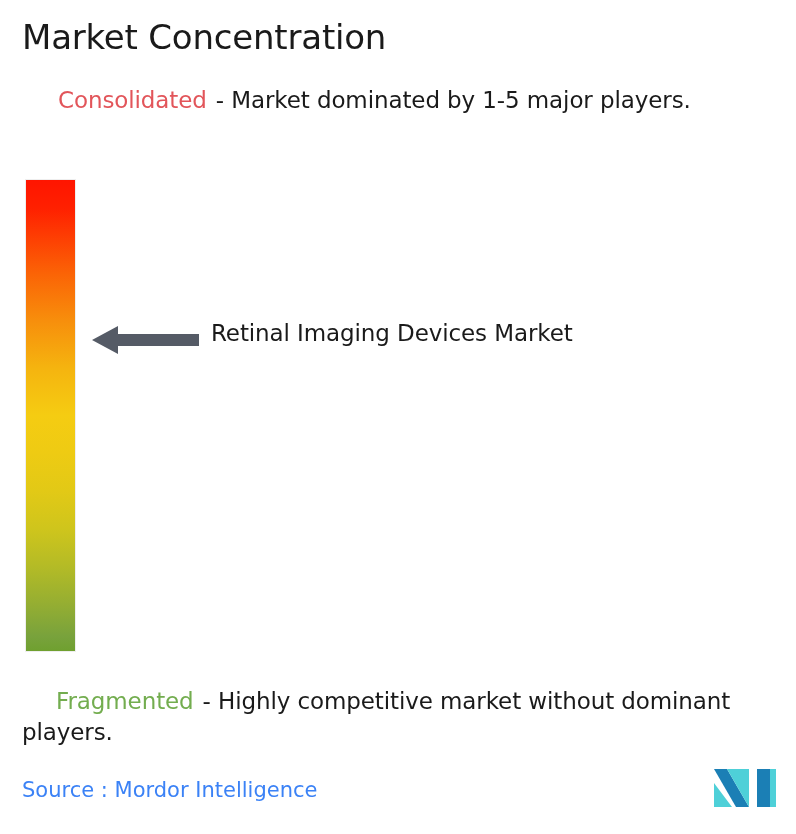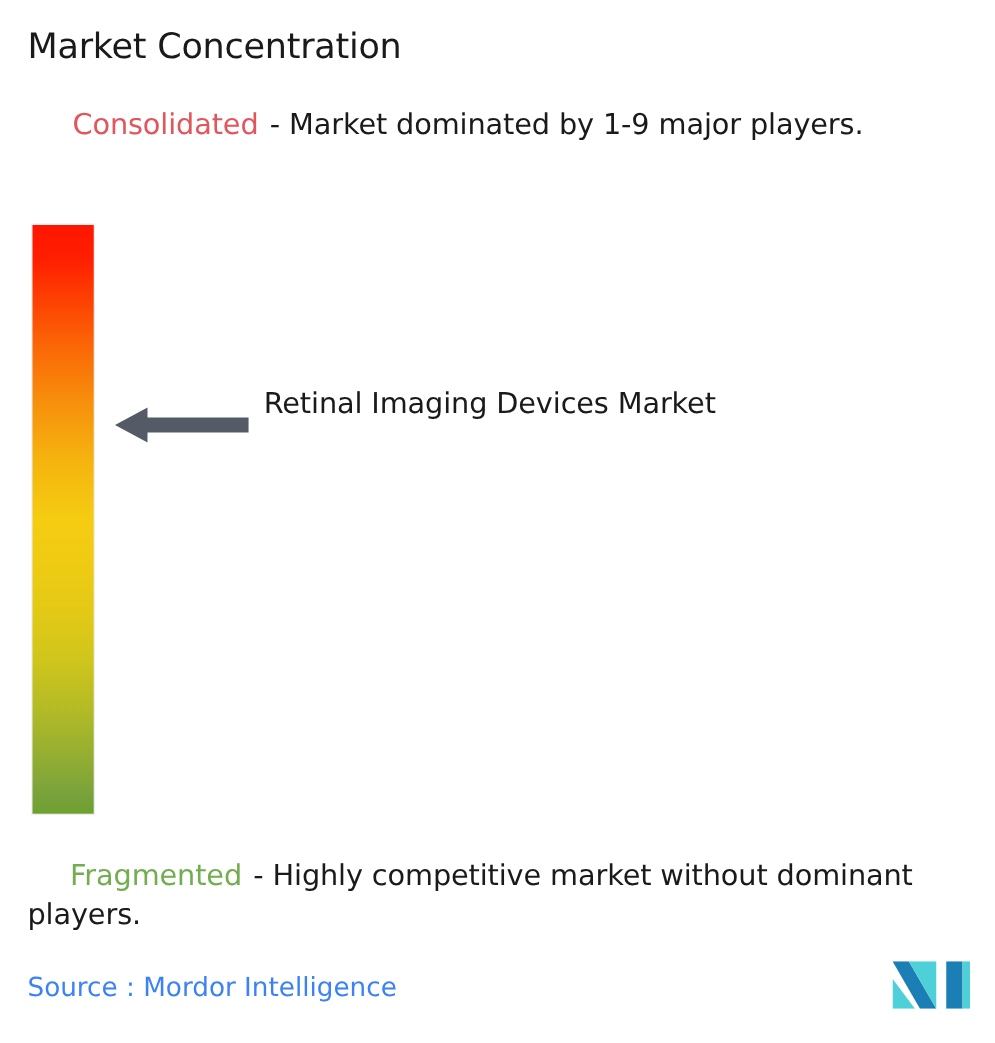--- a/index.html
+++ b/index.html
@@ -13,21 +13,21 @@
     position: relative;
     font-family: "DejaVu Sans", sans-serif;
     overflow: hidden;
   }
 
   
   #page-title {
     position: absolute;
     left: 22px;
     top: 20px;
-    font-size: 28px;
+    font-size: 34px;
     line-height: 34px;
     color: #1a1a1a;
     letter-spacing: -0.2px;
     white-space: nowrap;
   }
 
   
   #consolidated-legend {
     position: absolute;
     left: 22px;
@@ -96,21 +96,21 @@
   #pointer-arrow {
     position: absolute;
     left: 0;
     top: 18px;
     width: 107px;
     height: 32px;
   }
   #pointer-label {
     position: absolute;
     left: 119px;
-    top: 0;
+    top: 10px;
     width: 400px;
     font-size: 23px;
     line-height: 35px;
     color: #1a1a1a;
     letter-spacing: -0.1px;
   }
 
   
   #source-note {
     position: absolute;
@@ -127,21 +127,21 @@
     top: 769px;
     width: 62px;
     height: 38px;
   }
 </style>
 </head>
 <body>
 
 <div id="page-title">Market Concentration</div>
 
-<div id="consolidated-legend"><span class="term">Consolidated</span><span class="legend-gap"></span><span>- Market dominated by 1-9 major players.</span></div>
+<div id="consolidated-legend"><span class="term">Consolidated</span><span class="legend-gap"></span><span>- Market dominated by 1-5 major players.</span></div>
 
 <div id="concentration-scale-bar"></div>
 
 <div id="market-pointer">
 
   <svg id="pointer-arrow" viewBox="0 0 107 32" xmlns="http://www.w3.org/2000/svg">
     <polygon points="0,16 26,2 26,10 107,10 107,22 26,22 26,30" fill="#555b66"></polygon>
   </svg>
 
   <div id="pointer-label">Retinal Imaging Devices Market</div>

